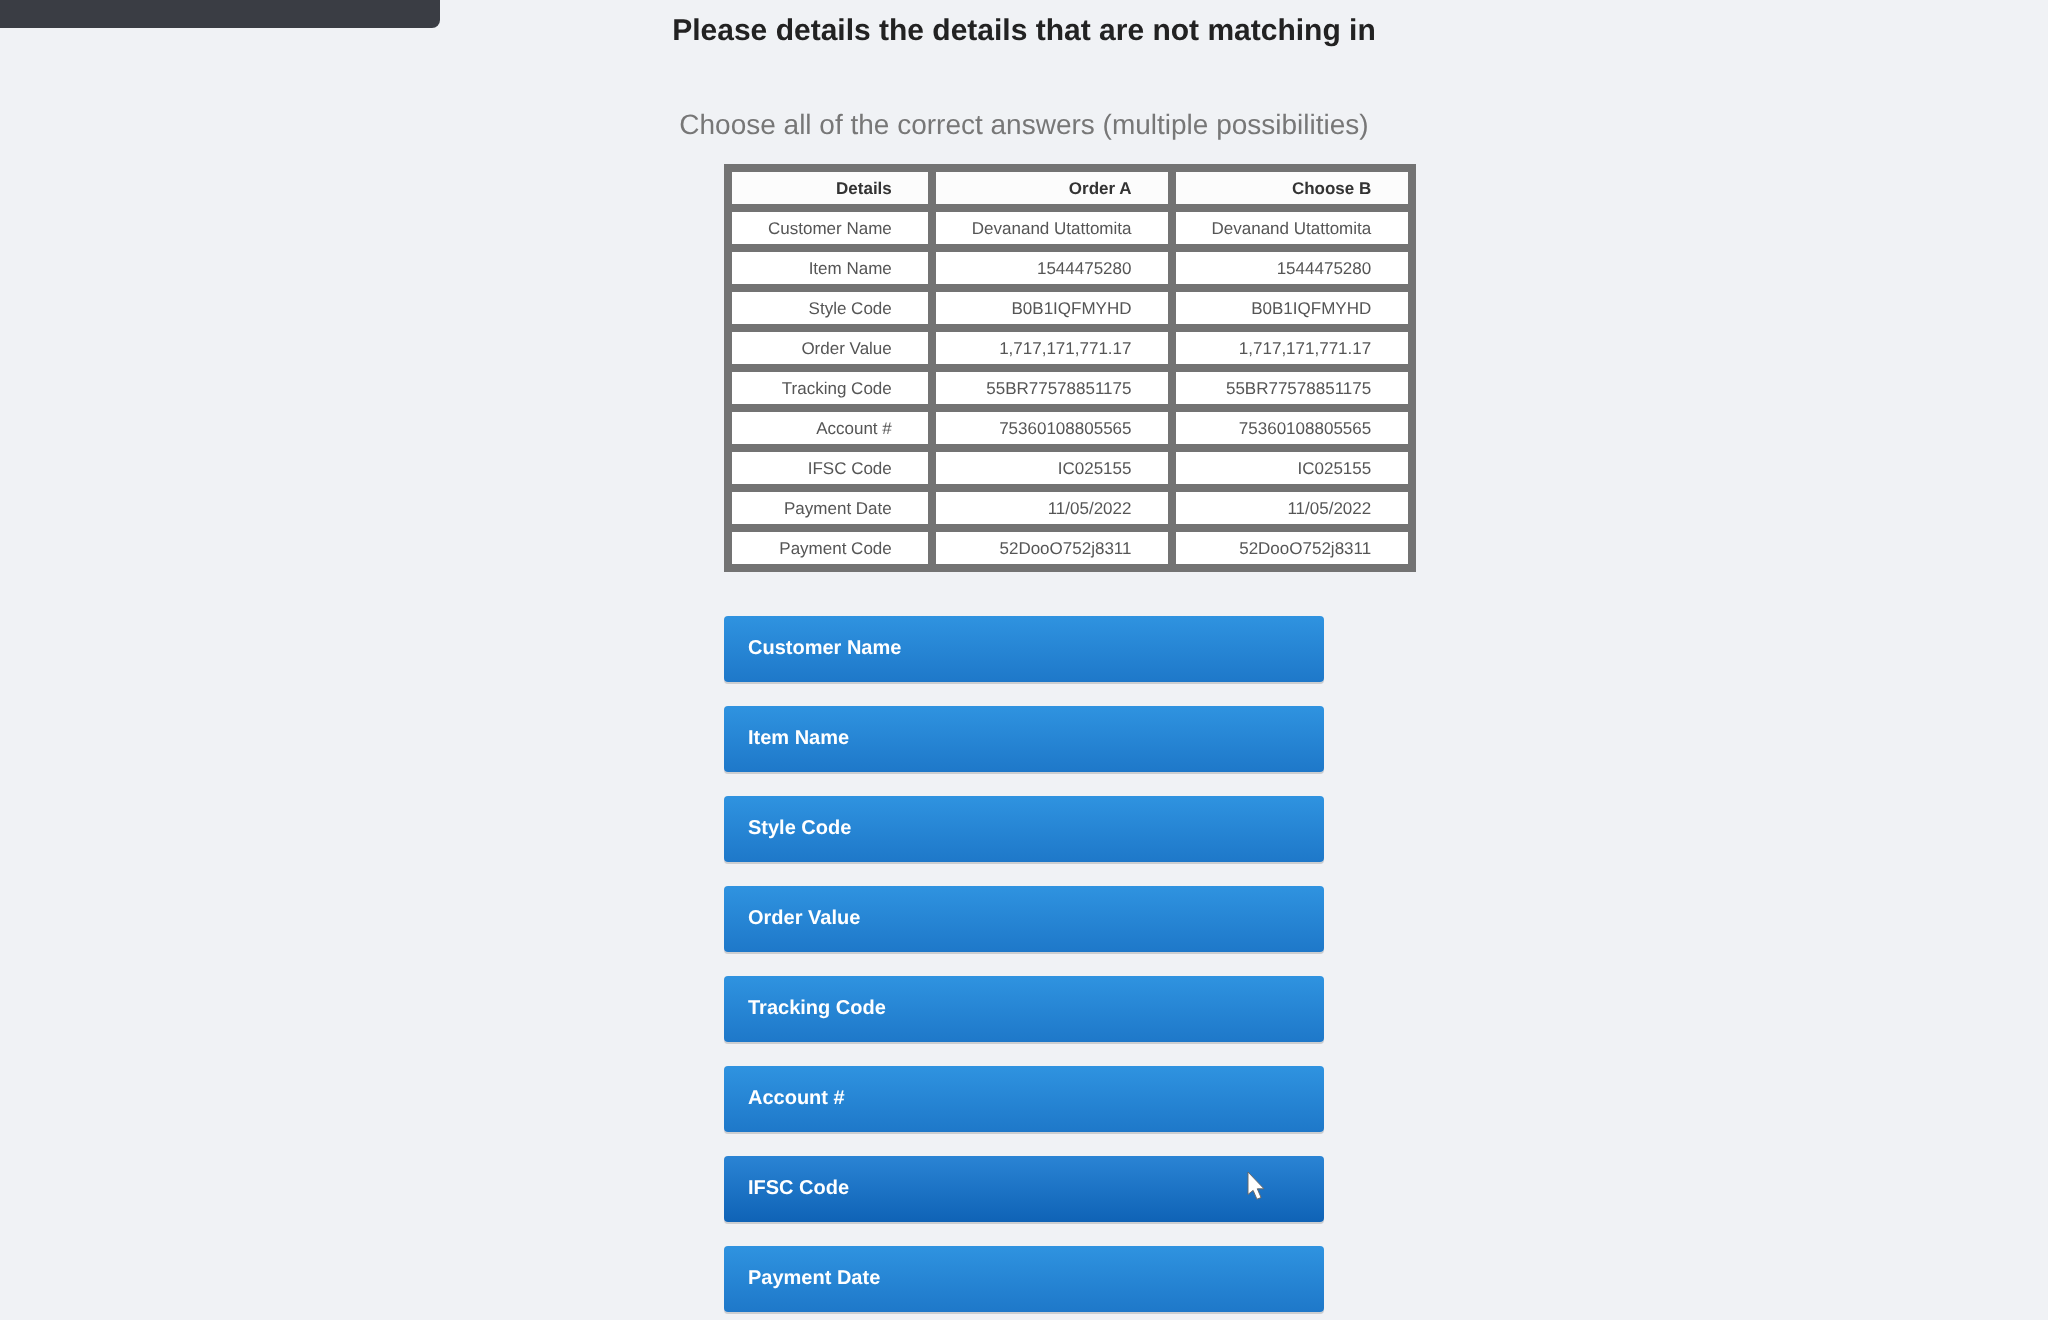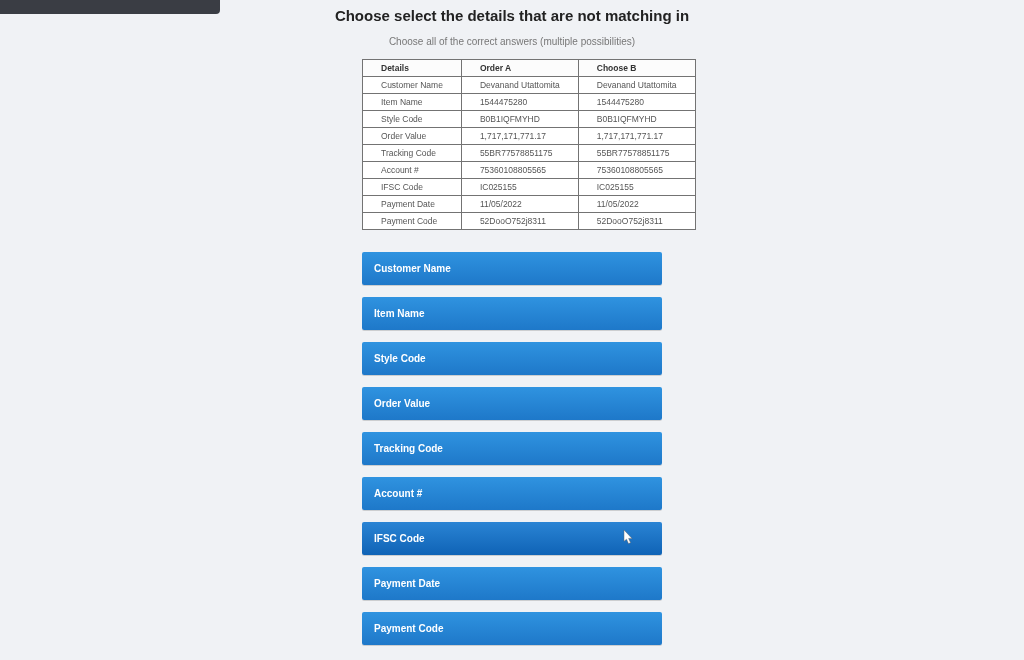--- a/index.html
+++ b/index.html
@@ -25,41 +25,41 @@
     text-align: center;
   }
   .heading {
     font-size: 15px;
     font-weight: 700;
     color: #222;
     margin-top: 2px;
     line-height: 1.3;
   }
   .subheading {
-    font-size: 10px;
+    font-size: 14px;
     color: #777;
-    margin-top: 10px;
+    margin-top: 28px;
     margin-bottom: 12px;
   }
   .content-wrap {
     width: 300px;
     margin: 0 auto;
     text-align: left;
   }
   table.details {
     border-collapse: collapse;
     width: 100%;
     background: #fff;
     font-size: 8.5px;
     color: #555;
   }
   table.details th, table.details td {
-    border: 1px solid #737373;
+    border: 4px solid #737373;
     padding: 3px 18px;
-    text-align: left;
+    text-align: right;
     white-space: nowrap;
     overflow: hidden;
   }
   table.details th {
     font-weight: 700;
     color: #333;
     background: #fcfcfc;
   }
   .options {
     margin-top: 22px;
@@ -90,21 +90,21 @@
   .cursor-icon svg { display:block; }
 </style>
 </head>
 <body>
 
 <div class="topbar"></div>
 
 <div class="page">
 
   <div class="heading">
-    <span>Choose select the details that are not matching in</span><br>
+    <span>Please details the details that are not matching in</span><br>
   </div>
 
   <div class="subheading">Choose all of the correct answers (multiple possibilities)</div>
 
   <div class="content-wrap">
 
     <table class="details">
       <thead>
         <tr>
           <th>Details</th>

